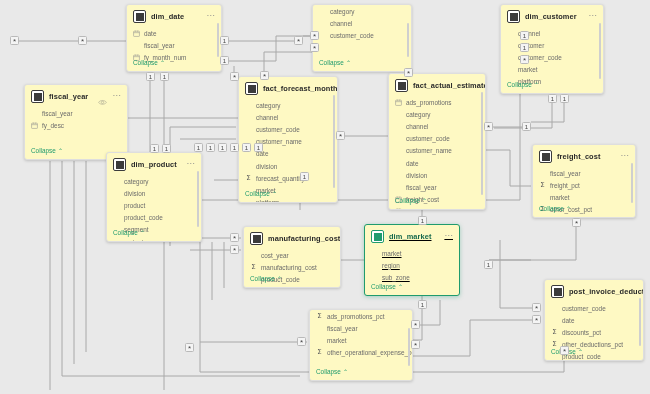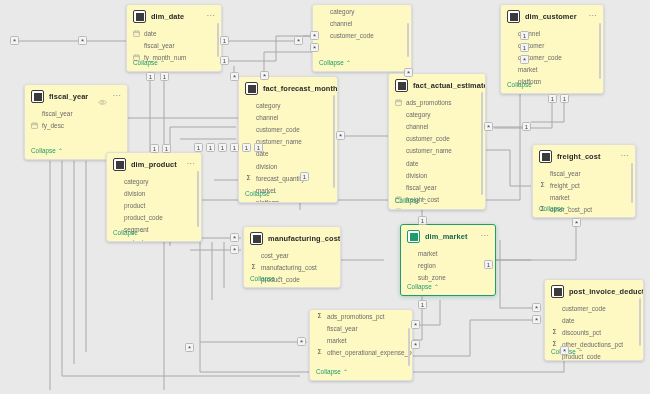--- a/index.html
+++ b/index.html
@@ -479,21 +479,21 @@
           <div class="field">
             <span class="f-spacer"></span>
             <span>product_code</span>
           </div>
         </div>
         <div class="collapse" style="position: absolute; left: 0px; bottom: 0px;">
           <span>Collapse</span>
           <span class="chev">⌃</span>
         </div>
       </div>
-      <div class="card selected" style="left: 400px; top: 224px; width: 96px; height: 72px;">
+      <div class="card selected" style="left: 364px; top: 224px; width: 96px; height: 72px; text-decoration: underline;">
         <div class="card-head">
           <span class="tbl-icon"></span>
           <span class="tbl-name">dim_market</span>
           <span class="dots">⋯</span>
         </div>
         <div class="fields">
           <div class="field">
             <span class="f-spacer"></span>
             <span>market</span>
           </div>

